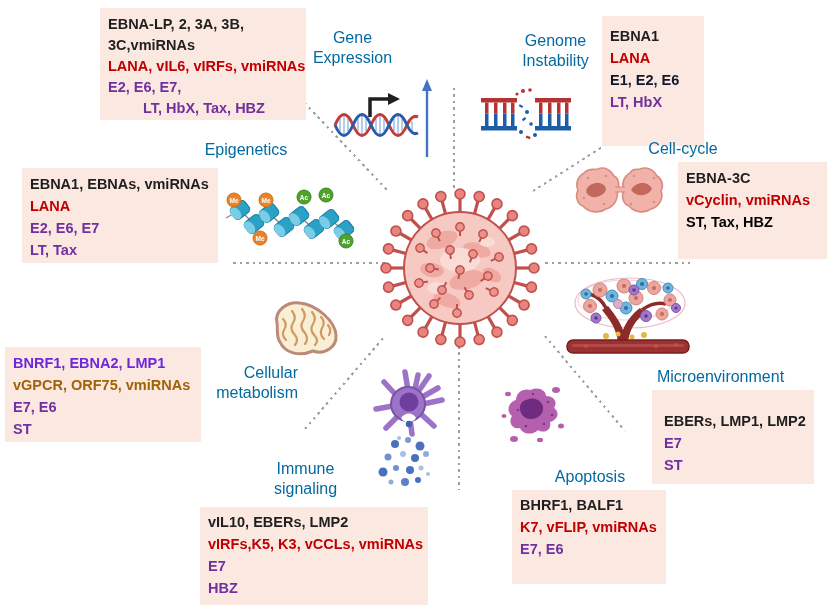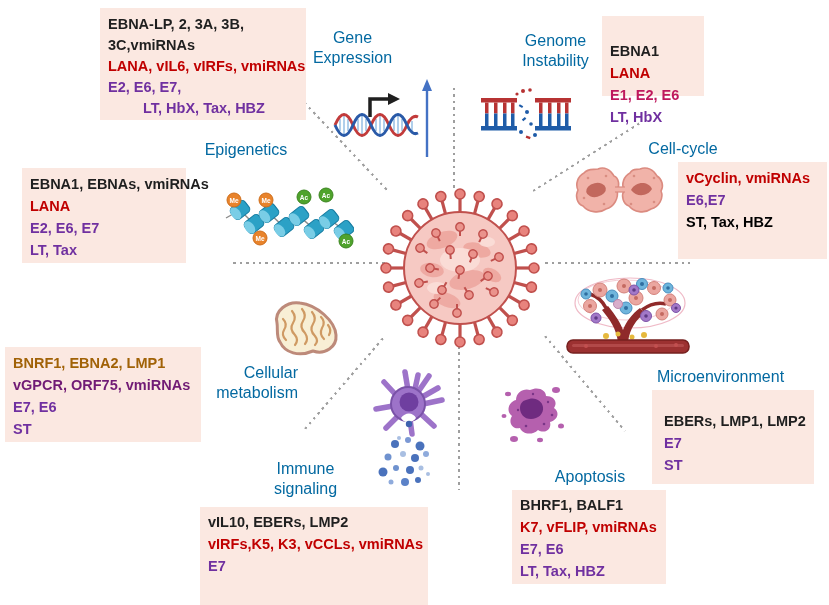--- a/index.html
+++ b/index.html
@@ -120,24 +120,24 @@
     <line x1="72" y1="44" x2="72" y2="56" stroke="#9dc3e6" stroke-width="1.6"></line>
     <line x1="82" y1="46" x2="82" y2="58" stroke="#9dc3e6" stroke-width="1.6"></line>
     <path d="M5,50 C11,36 17,36 23,50 C29,64 35,64 41,50 C47,36 53,36 59,50 C65,64 71,64 77,50 C80,43 84,40 88,42" fill="none" stroke="#c23b3b" stroke-width="3"></path>
     <path d="M5,50 C11,64 17,64 23,50 C29,36 35,36 41,50 C47,64 53,64 59,50 C65,36 71,36 77,50 C80,57 84,60 88,58" fill="none" stroke="#2a5aa8" stroke-width="3"></path>
     <path d="M40,42 L40,24 L60,24" fill="none" stroke="#1f1f1f" stroke-width="3.5"></path>
     <polygon points="58,18 70,24 58,30" fill="#1f1f1f"></polygon>
   </svg>
 
   <div class="sector-label" style="left:503px;top:31px;width:105px;">Genome
 Instability</div>
-  <div class="gene-box" style="left:602px;top:16px;width:102px;height:80px;padding-top:24px;">
+  <div class="gene-box" style="left:602px;top:16px;width:102px;height:130px;padding-top:9px;">
     <div class="gene-line" style="color: rgb(31, 31, 31);">EBNA1</div>
     <div class="gene-line" style="color: rgb(192, 0, 0);">LANA</div>
-    <div class="gene-line" style="color: #be185d;">E1, E2, E6</div>
+    <div class="gene-line" style="color: #0f172a;">E1, E2, E6</div>
     <div class="gene-line" style="color: rgb(112, 48, 160);">LT, HbX</div>
   </div>
   <svg class="icon" style="left:480px;top:88px;" width="92" height="55" viewBox="0 0 92 55">
     <rect x="1" y="10" width="36" height="4.5" fill="#b73333"></rect>
     <rect x="1" y="38" width="36" height="4.5" fill="#1f5ca8"></rect>
     <rect x="5" y="14.5" width="3.5" height="11" fill="#b73333"></rect>
       <rect x="5" y="25.5" width="3.5" height="12.5" fill="#1f5ca8"></rect>
     <rect x="14" y="14.5" width="3.5" height="11" fill="#b73333"></rect>
       <rect x="14" y="25.5" width="3.5" height="12.5" fill="#1f5ca8"></rect>
     <rect x="23" y="14.5" width="3.5" height="11" fill="#b73333"></rect>
@@ -161,22 +161,22 @@
     <rect x="42" y="30" width="4" height="2.2" fill="#1f5ca8" transform="rotate(-40 44 31)"></rect>
     <circle cx="51" cy="36" r="1.8" fill="#1f5ca8"></circle>
     <circle cx="41" cy="44" r="2" fill="#1f5ca8"></circle>
     <rect x="46" y="48" width="4.5" height="2.4" fill="#b73333" transform="rotate(20 48 49)"></rect>
     <circle cx="55" cy="47" r="2" fill="#1f5ca8"></circle>
     <circle cx="37" cy="6" r="1.6" fill="#b73333"></circle>
   </svg>
 
   <div class="sector-label" style="left:640px;top:139px;width:86px;">Cell-cycle</div>
   <div class="gene-box" style="left:678px;top:162px;width:149px;height:97px;padding-top:5px;">
+    <div class="gene-line" style="color: rgb(31, 31, 31);">EBNA-3C</div>
     <div class="gene-line" style="color: rgb(192, 0, 0);">vCyclin, vmiRNAs</div>
-    <div class="gene-line" style="color: rgb(112, 48, 160);">E6,E7</div>
     <div class="gene-line" style="color: #000000;">ST, Tax, HBZ</div>
   </div>
   <svg class="icon" style="left:574px;top:164px;" width="92" height="52" viewBox="0 0 92 52">
     <path d="M24,5 C30,2 37,6 40,12 C45,14 46,22 43,26 C45,34 40,43 32,45 C25,50 14,48 9,42 C3,40 1,32 4,26 C1,20 4,12 10,9 C14,4 19,6 24,5 Z" fill="#f1b3a9" stroke="#db8b80" stroke-width="1.6"></path>
     <path d="M66,5 C73,2 80,6 83,12 C88,15 90,22 87,27 C90,34 85,43 77,45 C70,50 60,48 55,42 C49,40 47,32 50,26 C47,20 50,12 56,9 C59,4 62,6 66,5 Z" fill="#f1b3a9" stroke="#db8b80" stroke-width="1.6"></path>
     <rect x="41" y="23" width="10" height="5" fill="#f1b3a9"></rect>
     <line x1="41" y1="23" x2="51" y2="23" stroke="#db8b80" stroke-width="1.2"></line>
     <line x1="41" y1="28" x2="51" y2="28" stroke="#db8b80" stroke-width="1.2"></line>
     <ellipse cx="22" cy="26" rx="10" ry="7" fill="#c2685d" transform="rotate(-12 22 26)"></ellipse>
     <path d="M57,26 C62,17 74,17 78,25 C74,32 63,34 57,26 Z" fill="#c2685d"></path>
@@ -244,21 +244,20 @@
     <circle cx="20" cy="70" r="2" fill="#c25050"></circle>
       <circle cx="90" cy="70" r="2" fill="#c25050"></circle>
       <circle cx="110" cy="69" r="2" fill="#c25050"></circle>
   </svg>
 
   <div class="sector-label" style="left:546px;top:467px;width:88px;">Apoptosis</div>
   <div class="gene-box" style="left:512px;top:490px;width:154px;height:94px;padding-top:4px;">
     <div class="gene-line" style="color: rgb(31, 31, 31);">BHRF1, BALF1</div>
     <div class="gene-line" style="color: rgb(192, 0, 0);">K7, vFLIP, vmiRNAs</div>
     <div class="gene-line" style="color: rgb(112, 48, 160);">E7, E6</div>
-    <div class="gene-line" style="color: rgb(112, 48, 160);">LT, Tax, HBZ</div>
   </div>
   <svg class="icon" style="left:500px;top:382px;" width="66" height="64" viewBox="0 0 66 64">
     <path d="M30,8 C38,4 46,8 46,14 C54,14 58,20 54,26 C60,30 58,38 50,40 C52,48 44,52 38,48 C32,54 22,52 20,46 C12,48 8,40 12,34 C6,30 8,20 16,18 C16,10 24,6 30,8 Z" fill="#b560ae"></path>
     <path d="M26,18 C34,14 42,18 43,25 C44,32 38,37 31,37 C24,37 20,32 20,26 C20,22 22,19 26,18 Z" fill="#6f2b80"></path>
     <ellipse cx="8" cy="12" rx="3" ry="2.2" fill="#b560ae"></ellipse>
     <ellipse cx="56" cy="8" rx="4" ry="3" fill="#b560ae"></ellipse>
     <ellipse cx="61" cy="44" rx="3" ry="2.5" fill="#b560ae"></ellipse>
     <ellipse cx="14" cy="57" rx="4" ry="3" fill="#b560ae"></ellipse>
     <ellipse cx="40" cy="58" rx="3" ry="2.2" fill="#b560ae"></ellipse>
     <ellipse cx="4" cy="34" rx="2.5" ry="2" fill="#b560ae"></ellipse>
@@ -269,20 +268,21 @@
     <circle cx="33" cy="12" r="1.2" fill="#7a3588"></circle>
       <circle cx="52" cy="33" r="1.3" fill="#7a3588"></circle>
   </svg>
 
   <div class="sector-label" style="left:253px;top:459px;width:105px;">Immune
 signaling</div>
   <div class="gene-box" style="left:200px;top:507px;width:228px;height:101px;padding-top:4px;">
     <div class="gene-line" style="color: rgb(31, 31, 31);">vIL10, EBERs, LMP2</div>
     <div class="gene-line" style="color: rgb(192, 0, 0);">vIRFs,K5, K3, vCCLs, vmiRNAs</div>
     <div class="gene-line" style="color: rgb(112, 48, 160);">E7</div>
+    <div class="gene-line" style="color: rgb(112, 48, 160);">HBZ</div>
   </div>
   <svg class="icon" style="left:363px;top:362px;" width="95" height="128" viewBox="0 0 95 128">
     <g stroke="#9d73c9" stroke-width="5.5" stroke-linecap="round">
       <line x1="45" y1="28" x2="42" y2="10"></line>
       <line x1="55" y1="30" x2="66" y2="14"></line>
       <line x1="60" y1="42" x2="79" y2="38"></line>
       <line x1="58" y1="52" x2="71" y2="64"></line>
       <line x1="47" y1="57" x2="49" y2="72"></line>
       <line x1="35" y1="54" x2="23" y2="66"></line>
       <line x1="30" y1="44" x2="13" y2="47"></line>
@@ -308,39 +308,39 @@
       <circle cx="58" cy="106" r="2.5" fill="#a9bfe2"></circle>
     <circle cx="28" cy="120" r="2.5" fill="#8fabdc"></circle>
       <circle cx="42" cy="120" r="4" fill="#5b82c8"></circle>
     <circle cx="55" cy="118" r="3" fill="#4a72bc"></circle>
       <circle cx="65" cy="112" r="2" fill="#a9bfe2"></circle>
   </svg>
 
   <div class="sector-label" style="left:192px;top:363px;width:106px;text-align:right;">Cellular
 metabolism</div>
   <div class="gene-box" style="left:5px;top:347px;width:196px;height:95px;padding-top:5px;">
-    <div class="gene-line" style="color: #a16207;">BNRF1, EBNA2, LMP1</div>
-    <div class="gene-line" style="color: #701a75;">vGPCR, ORF75, vmiRNAs</div>
+    <div class="gene-line" style="color: #6d28d9;">BNRF1, EBNA2, LMP1</div>
+    <div class="gene-line" style="color: #a16207;">vGPCR, ORF75, vmiRNAs</div>
     <div class="gene-line" style="color: rgb(112, 48, 160);">E7, E6</div>
     <div class="gene-line" style="color: rgb(112, 48, 160);">ST</div>
   </div>
   <svg class="icon" style="left:265px;top:297px;" width="78" height="64" viewBox="0 0 78 64">
     <path d="M12,26 C9,14 22,4 35,6 C52,8 70,24 71,38 C72,50 60,58 48,54 C34,60 20,56 15,45 C11,40 13,32 12,26 Z" fill="#f8efd5" stroke="#bd8a7a" stroke-width="3"></path>
     <g fill="none" stroke="#cf9a63" stroke-width="2.2" stroke-linecap="round">
       <path d="M18,22 q5,5 1,11 q-3,5 2,10"></path>
       <path d="M27,14 q5,6 1,12 q-4,6 2,12 q4,5 0,10"></path>
       <path d="M37,12 q5,6 1,12 q-4,6 2,12 q4,6 0,11"></path>
       <path d="M47,15 q5,6 1,12 q-4,6 2,12 q4,5 0,9"></path>
       <path d="M56,20 q5,5 1,11 q-3,6 2,11"></path>
       <path d="M63,28 q4,5 1,10"></path>
     </g>
   </svg>
 
   <div class="sector-label" style="left:196px;top:140px;width:100px;">Epigenetics</div>
-  <div class="gene-box" style="left:22px;top:168px;width:164px;height:95px;padding-top:5px;">
+  <div class="gene-box" style="left:22px;top:168px;width:196px;height:95px;padding-top:5px;">
     <div class="gene-line" style="color: rgb(31, 31, 31);">EBNA1, EBNAs, vmiRNAs</div>
     <div class="gene-line" style="color: rgb(192, 0, 0);">LANA</div>
     <div class="gene-line" style="color: rgb(112, 48, 160);">E2, E6, E7</div>
     <div class="gene-line" style="color: rgb(112, 48, 160);">LT, Tax</div>
   </div>
   <svg class="icon" style="left:222px;top:180px;" width="132" height="70" viewBox="0 0 132 70">
     <polyline points="4,38 18,30 32,44 47,33 62,47 77,36 92,49 107,39 122,50 129,44" fill="none" stroke="#8a8a8a" stroke-width="1.4"></polyline>
     <g id="cyl1" transform="translate(18 30) rotate(-38)">
         <rect x="-9" y="-7" width="18" height="14" rx="4" fill="#2ba1c6" stroke="#157ba0"></rect>
         <ellipse cx="-5.5" cy="0" rx="4.5" ry="7" fill="#79cde6"></ellipse>

